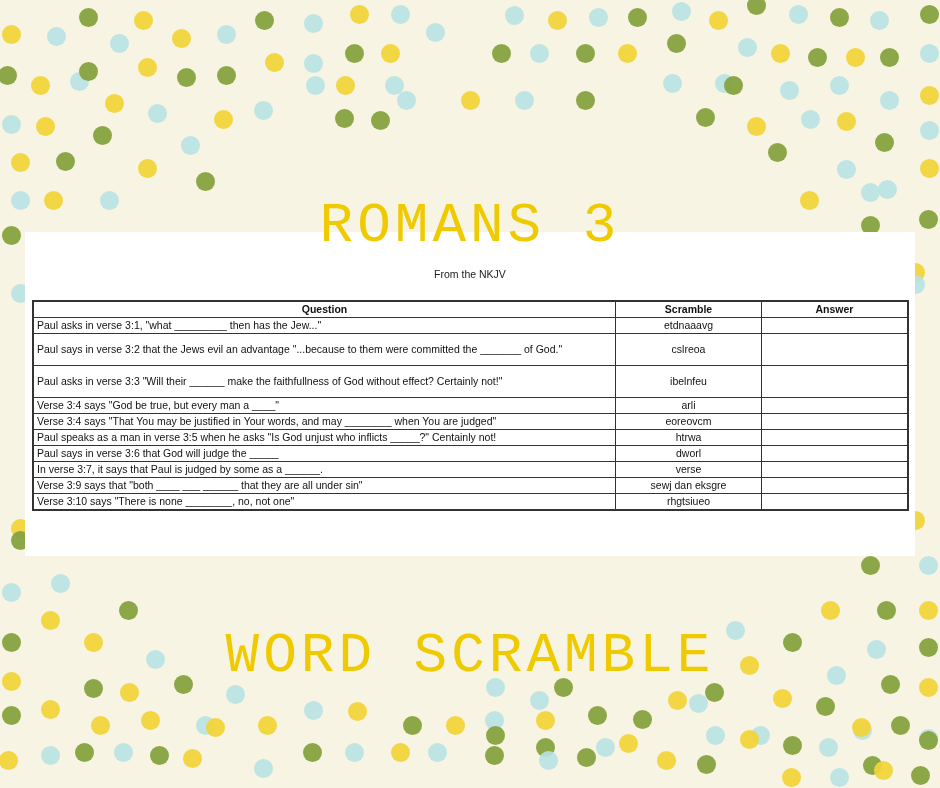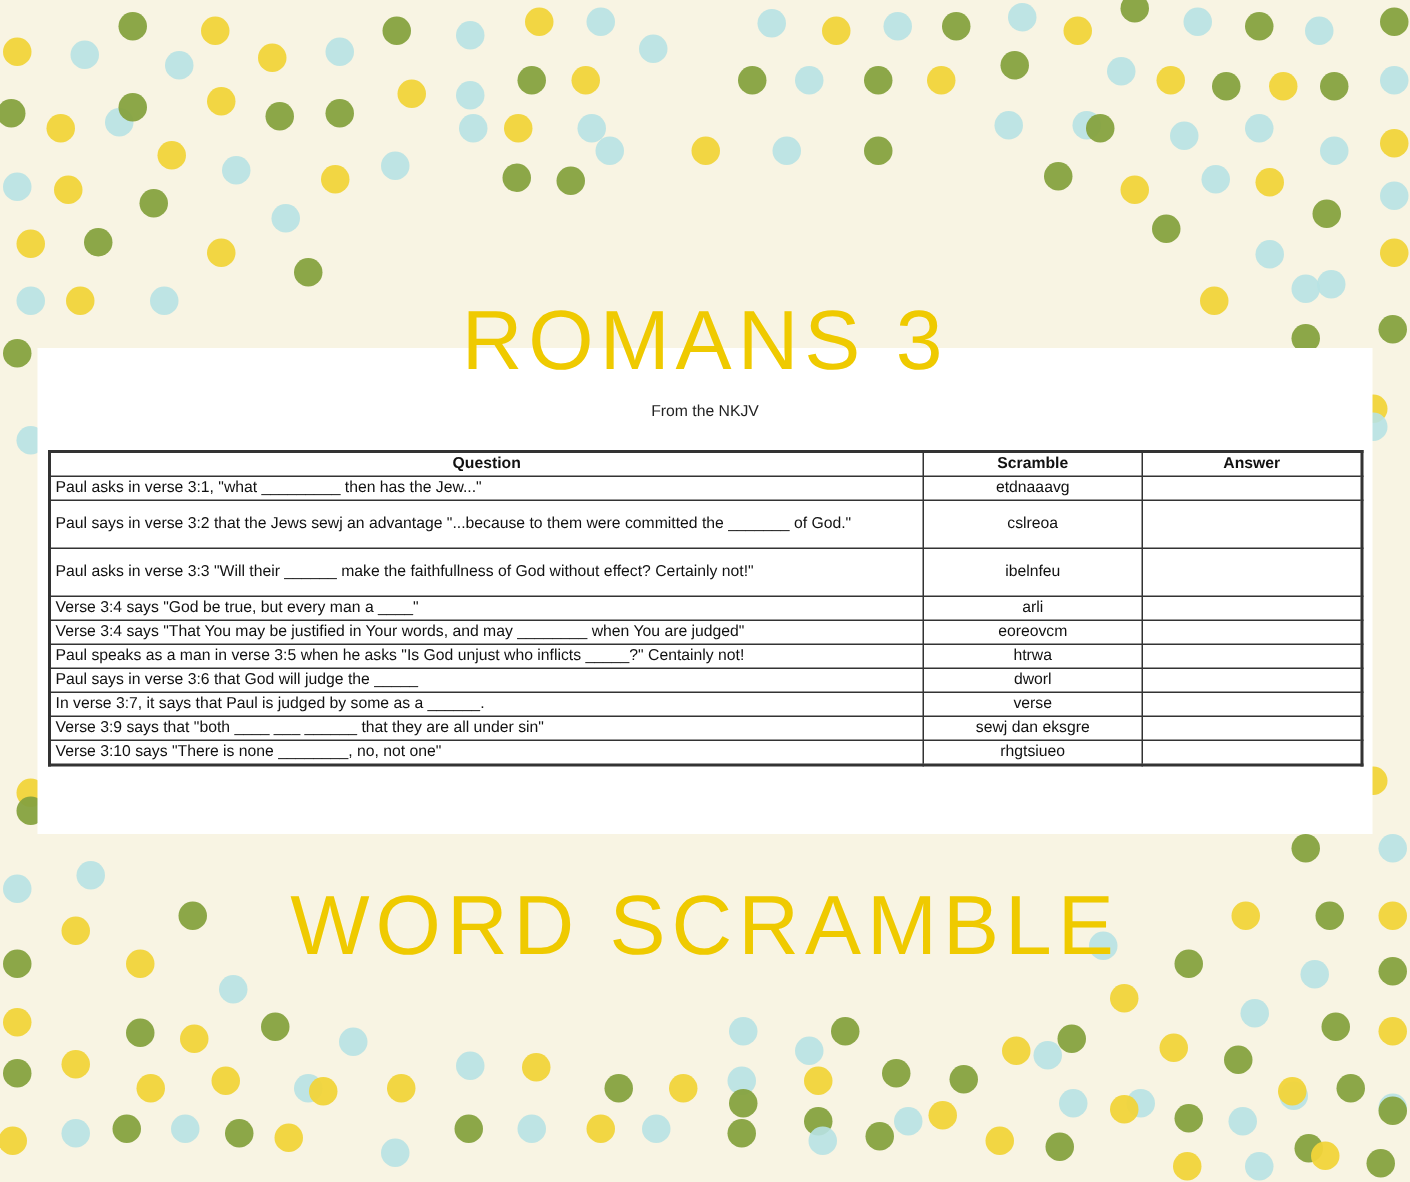--- a/index.html
+++ b/index.html
@@ -12,26 +12,26 @@
     .dot {
       position: absolute; width: 19px; height: 19px; border-radius: 50%;
       opacity: 0.95;
     }
     .dot.g { background: #86a23f; }
     .dot.y { background: #f1d43a; }
     .dot.b { background: #b7e2e3; opacity: 0.9; }
 
     .big-title {
       position: absolute; left: 0; width: 940px; text-align: center;
-      font-family: Liberation Sans, sans-serif;
+      font-family: Liberation Mono, monospace;
       color: #efca00; letter-spacing: 4px; z-index: 2;
       font-weight: normal;
     }
     .big-title.top { top: 156px; font-size: 56px; }
-    .big-title.bottom { top: 546px; font-size: 56px; }
+    .big-title.bottom { top: 586px; font-size: 56px; }
 
     .card {
       position: absolute; left: 25px; top: 232px; width: 890px; height: 324px;
       background: #ffffff; z-index: 1;
     }
     .card-title {
       position: absolute; top: 12px; left: 0; width: 100%; text-align: center;
       font-family: "Liberation Sans", sans-serif; font-weight: bold;
       font-size: 17px; color: #111;
     }
@@ -255,21 +255,21 @@
         <th class="a">Answer</th>
       </tr>
     </thead>
     <tbody id="rows">
         <tr class="norm">
           <td class="q">Paul asks in verse 3:1, "what _________ then has the Jew..."</td>
           <td class="s">etdnaaavg</td>
           <td class="a"></td>
         </tr>
         <tr class="tall">
-          <td class="q">Paul says in verse 3:2 that the Jews sewj an advantage "...because to them were committed the _______ of God."</td>
+          <td class="q">Paul says in verse 3:2 that the Jews evil an advantage "...because to them were committed the _______ of God."</td>
           <td class="s">cslreoa</td>
           <td class="a"></td>
         </tr>
         <tr class="tall">
           <td class="q">Paul asks in verse 3:3 "Will their ______ make the faithfullness of God without effect? Certainly not!"</td>
           <td class="s">ibelnfeu</td>
           <td class="a"></td>
         </tr>
         <tr class="norm">
           <td class="q">Verse 3:4 says "God be true, but every man a ____"</td>

